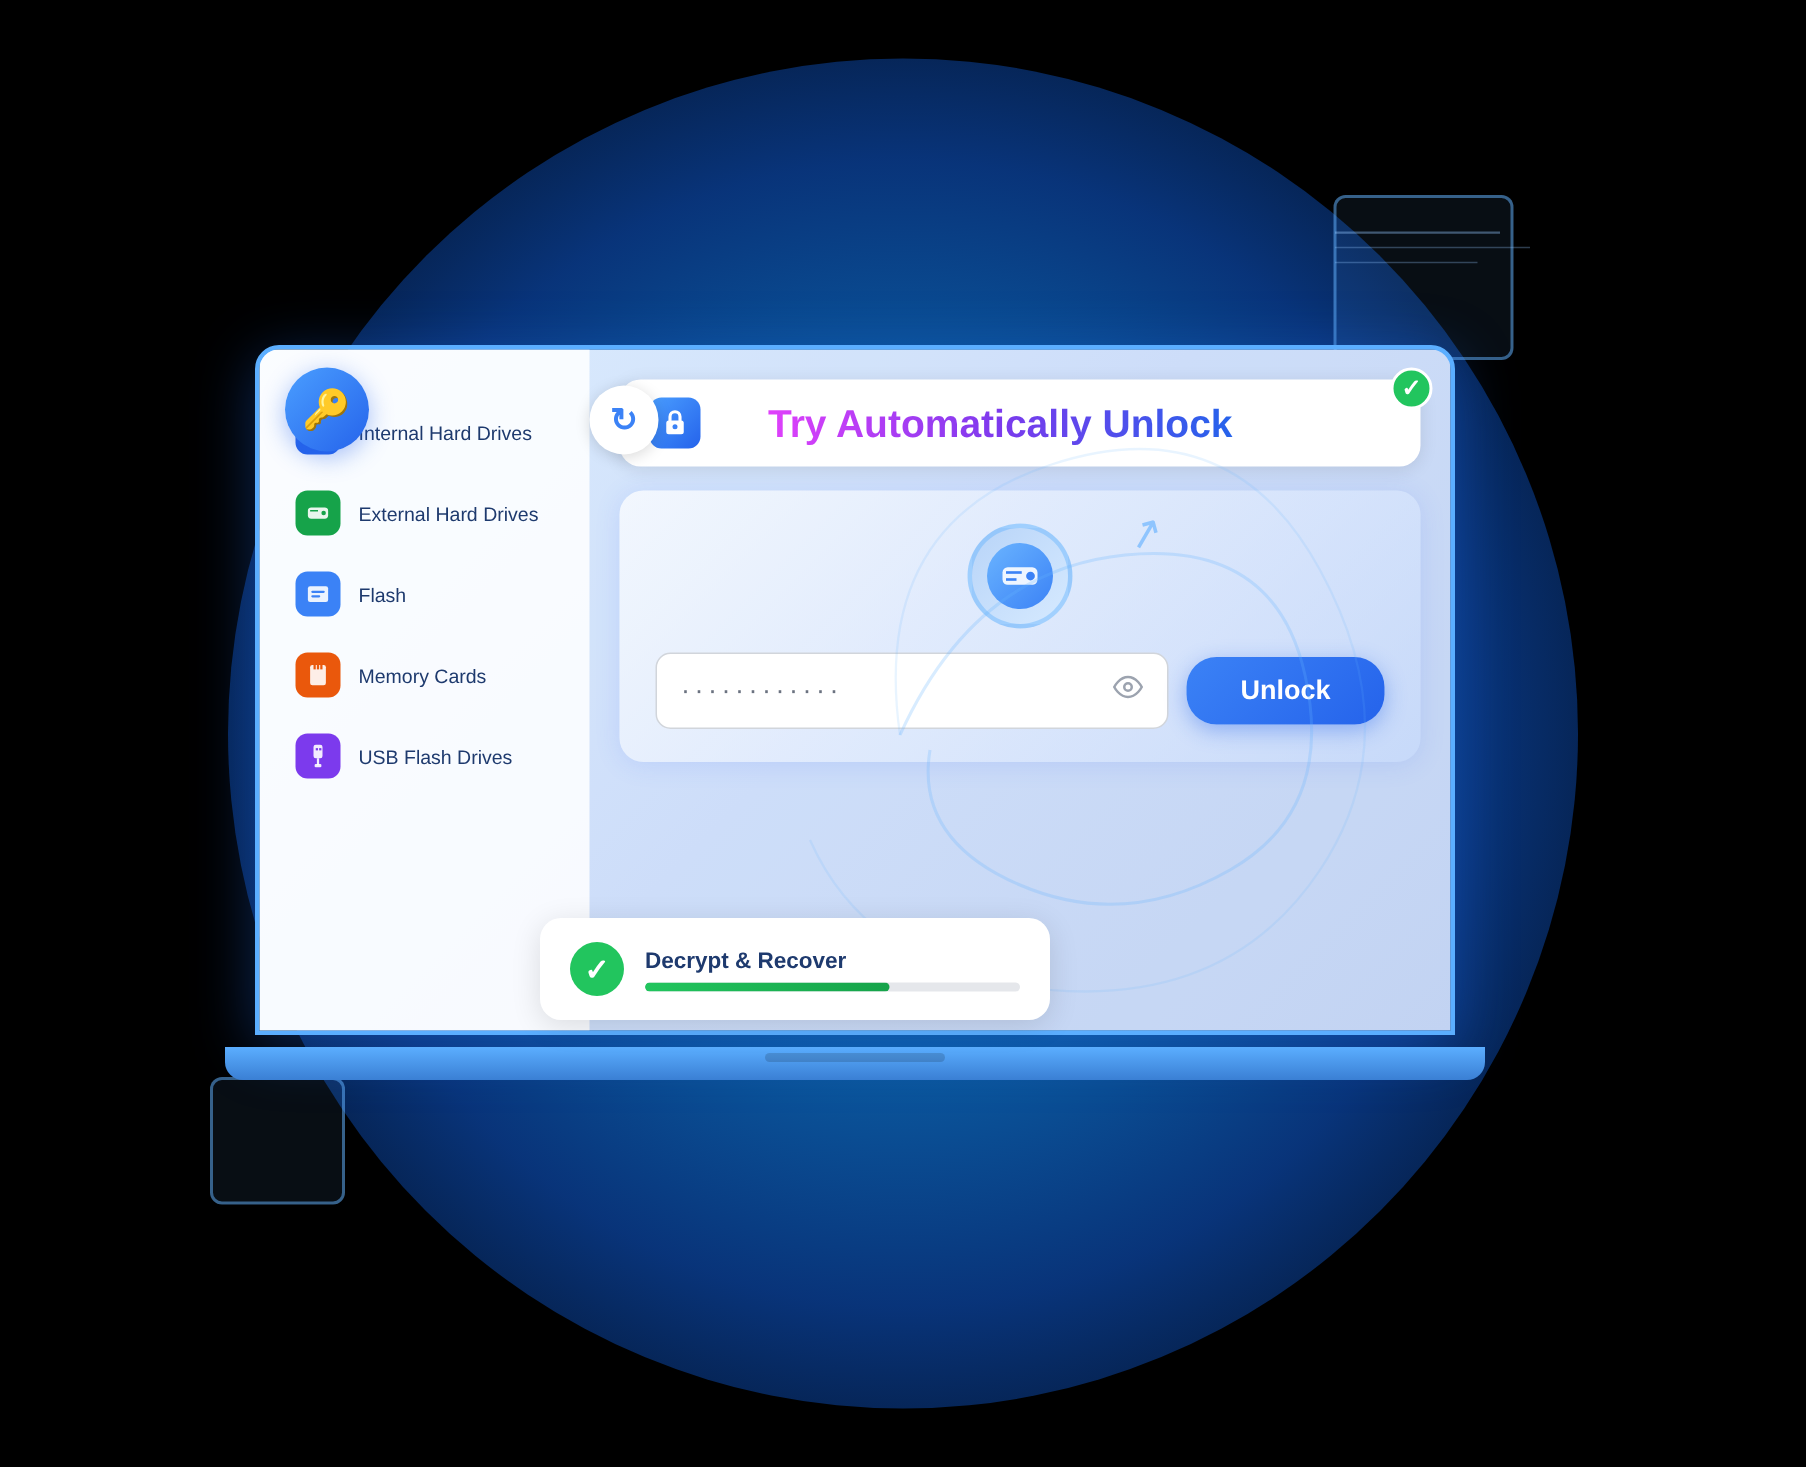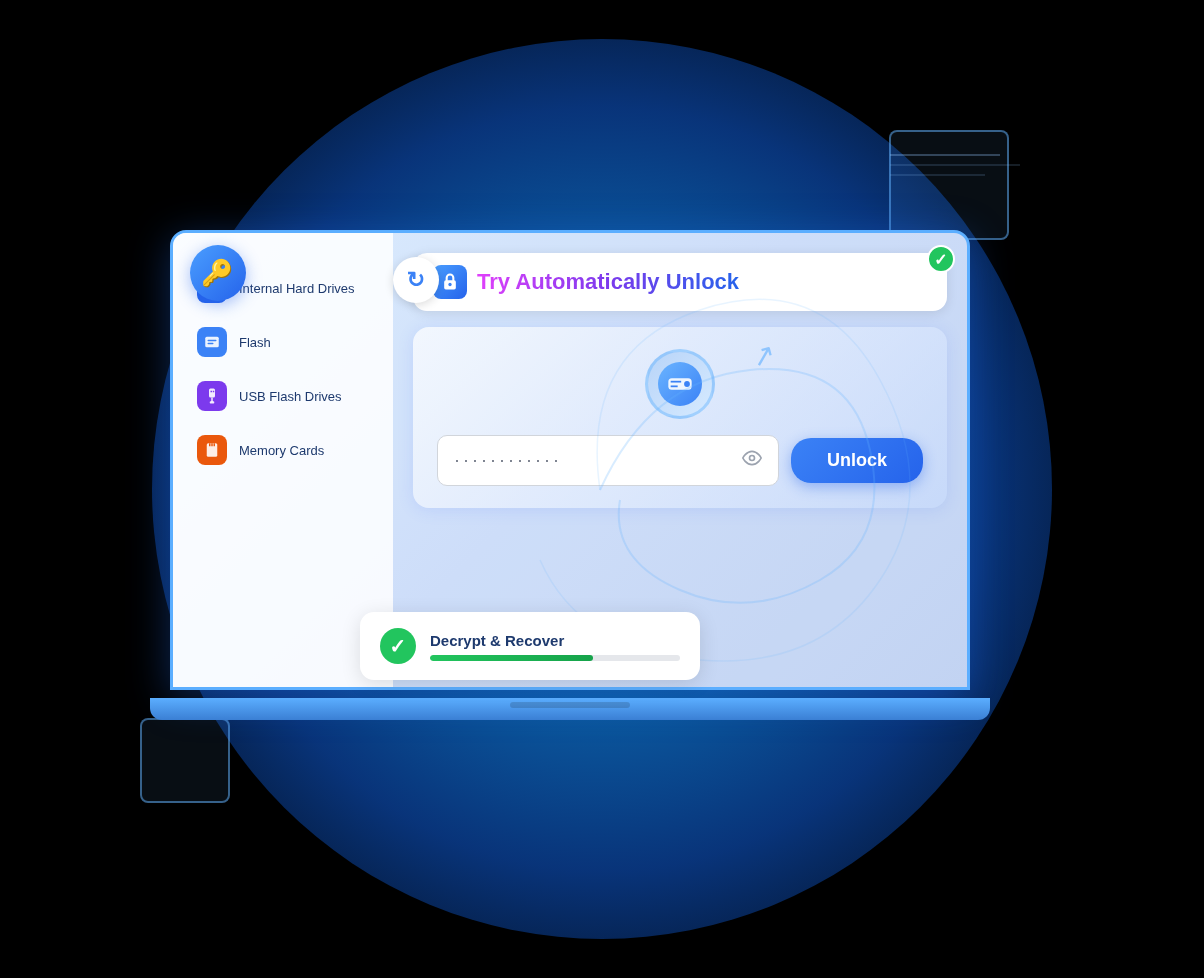--- a/index.html
+++ b/index.html
@@ -194,26 +194,27 @@
       background: linear-gradient(135deg, #4a9eff, #2563eb);
       border-radius: 8px;
       display: flex;
       align-items: center;
       justify-content: center;
       font-size: 18px;
       color: white;
     }
 
     .header-title {
-      font-size: 22px;
+      font-size: 26px;
       font-weight: 800;
       background: linear-gradient(90deg, #e040fb, #7c3aed, #2563eb);
       -webkit-background-clip: text;
       -webkit-text-fill-color: transparent;
       background-clip: text;
+      margin-left: 35px;
     }
 
     .header-check {
       position: absolute;
       right: -8px;
       top: -8px;
       width: 28px;
       height: 28px;
       background: #22c55e;
       border-radius: 50%;
@@ -439,55 +440,65 @@
               <svg width="18" height="18" viewBox="0 0 24 24" fill="white">
                 <rect x="2" y="6" width="20" height="12" rx="3" fill="white" opacity="0.9"></rect>
                 <circle cx="18" cy="12" r="2" fill="#2563eb"></circle>
                 <line x1="5" y1="10" x2="13" y2="10" stroke="#2563eb" stroke-width="1.5"></line>
                 <line x1="5" y1="14" x2="10" y2="14" stroke="#2563eb" stroke-width="1.5"></line>
               </svg>
             </div>
             <span class="sidebar-label">Internal Hard Drives</span>
           </div>
 
+          <div class="sidebar-item">
+            <div class="sidebar-icon icon-green">
+              <svg width="18" height="18" viewBox="0 0 24 24" fill="white">
+                <rect x="3" y="7" width="18" height="10" rx="3" fill="white" opacity="0.9"></rect>
+                <circle cx="17" cy="12" r="2" fill="#16a34a"></circle>
+                <line x1="5" y1="10" x2="12" y2="10" stroke="#16a34a" stroke-width="1.5"></line>
+              </svg>
+            </div>
+            <span class="sidebar-label">External Hard Drives</span>
+          </div>
 
           <div class="sidebar-item">
             <div class="sidebar-icon icon-lblue">
               <svg width="18" height="18" viewBox="0 0 24 24" fill="white">
                 <rect x="3" y="5" width="18" height="14" rx="2" fill="white" opacity="0.9"></rect>
                 <rect x="6" y="9" width="12" height="2" rx="1" fill="#3b82f6"></rect>
                 <rect x="6" y="13" width="8" height="2" rx="1" fill="#3b82f6"></rect>
               </svg>
             </div>
             <span class="sidebar-label">Flash</span>
+          </div>
+
+          <div class="sidebar-item">
+            <div class="sidebar-icon icon-orange">
+              <svg width="18" height="18" viewBox="0 0 24 24" fill="white">
+                <rect x="5" y="3" width="14" height="18" rx="2" fill="white" opacity="0.9"></rect>
+                <rect x="8" y="3" width="2" height="4" rx="0" fill="#ea580c"></rect>
+                <rect x="11" y="3" width="2" height="4" rx="0" fill="#ea580c"></rect>
+                <rect x="14" y="3" width="2" height="4" rx="0" fill="#ea580c"></rect>
+              </svg>
+            </div>
+            <span class="sidebar-label">Memory Cards</span>
           </div>
 
           <div class="sidebar-item">
             <div class="sidebar-icon icon-purple">
               <svg width="18" height="18" viewBox="0 0 24 24" fill="white">
                 <rect x="8" y="2" width="8" height="12" rx="2" fill="white" opacity="0.9"></rect>
                 <rect x="11" y="14" width="2" height="6" fill="white" opacity="0.9"></rect>
                 <rect x="9" y="19" width="6" height="3" rx="1" fill="white" opacity="0.9"></rect>
                 <rect x="10" y="5" width="2" height="2" fill="#7c3aed"></rect>
                 <rect x="13" y="5" width="2" height="2" fill="#7c3aed"></rect>
               </svg>
             </div>
             <span class="sidebar-label">USB Flash Drives</span>
-          </div>
-
-          <div class="sidebar-item">
-            <div class="sidebar-icon icon-orange">
-              <svg width="18" height="18" viewBox="0 0 24 24" fill="white">
-                <rect x="5" y="3" width="14" height="18" rx="2" fill="white" opacity="0.9"></rect>
-                <rect x="8" y="3" width="2" height="4" rx="0" fill="#ea580c"></rect>
-                <rect x="11" y="3" width="2" height="4" rx="0" fill="#ea580c"></rect>
-                <rect x="14" y="3" width="2" height="4" rx="0" fill="#ea580c"></rect>
-              </svg>
-            </div>
-            <span class="sidebar-label">Memory Cards</span>
           </div>
         </div>
 
         <div class="refresh-btn" style="position:absolute; top:24px; left:220px;">
           <span style="font-size:22px; color:#3b82f6; font-weight:bold;">↻</span>
         </div>
 
         <div class="main-panel">
 
           <div class="unlock-header">

